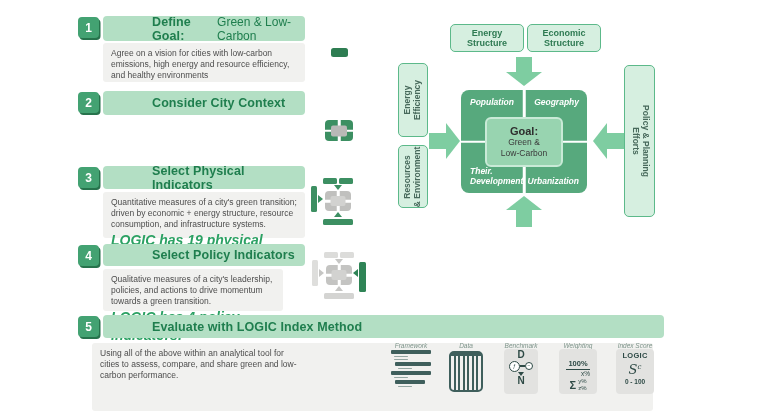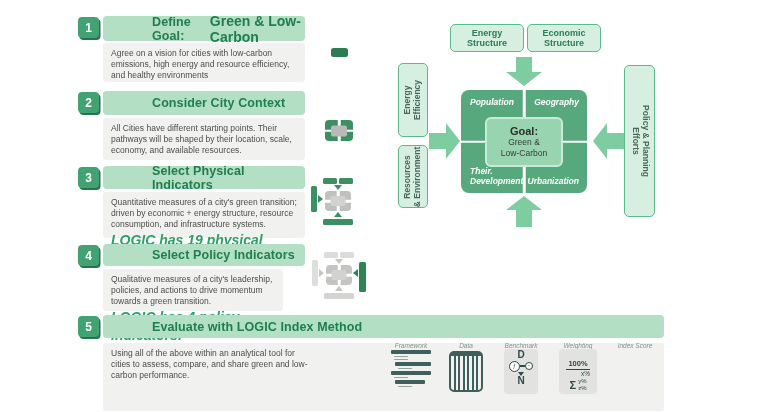--- a/index.html
+++ b/index.html
@@ -6,21 +6,21 @@
   body { background:#fff; font-family:"Liberation Sans", sans-serif; }
   .canvas { position:relative; width:768px; height:412px; background:#ffffff; overflow:hidden; }
 
   
   .badge { position:absolute; width:21px; height:21px; background:#43a272; border-radius:4px;
            box-shadow:1.5px 2px 0 0 #27734c; color:#fff; font-weight:bold; font-size:12px;
            display:flex; align-items:center; justify-content:center; }
   .hdr  { position:absolute; background:#b3dfc4; border-radius:4px; display:flex; align-items:center;
           padding-left:9px; }
   .hdr-title { color:#1f7e4e; font-weight:bold; font-size:12.5px; letter-spacing:.1px;padding-left:40px; }
-  .hdr-sub   { color:#1f7e4e; font-weight:bold; font-size:14px; margin-left:7px; }
+  .hdr-sub   { color:#1f7e4e; font-weight:normal; font-size:12px; margin-left:7px; }
   .bodybox { position:absolute; background:#f1f1ef; border-radius:3px; padding:5px 7px 4px 8px;
              font-size:8.5px; line-height:1.3; color:#4d4d4d; }
   .note { color:#2ba163; font-style:italic; font-weight:bold; font-size:14px; margin-top:1px; }
 
   
   .ic1 { position:absolute; left:331px; top:48px; width:17px; height:9px; background:#2e7d52; border-radius:2.5px; }
   .frame { position:absolute; border-radius:4px; }
   .frame .hx { position:absolute; left:0; right:0; top:50%; height:2.5px; transform:translateY(-50%); background:#fff; }
   .frame .vx { position:absolute; top:0; bottom:0; left:50%; width:2.5px; transform:translateX(-50%); background:#fff; }
   .frame .core { position:absolute; left:50%; top:50%; transform:translate(-50%,-50%); border-radius:2px; }
@@ -81,21 +81,20 @@
   </div>
   <div class="bodybox" style="left:103px; top:43px; width:202px; height:39px;">Agree on a vision for cities with low-carbon emissions, high energy and resource efficiency, and healthy environments</div>
   <div class="ic1"></div>
 
   <div class="badge" style="left:78px; top:92px;">
       <span>2</span>
     </div>
   <div class="hdr" style="left:103px; top:91px; width:202px; height:24px;">
     <span class="hdr-title">Consider City Context</span>
   </div>
-  <div class="bodybox" style="left:103px; top:118px; width:202px; height:42px;">All Cities have different starting points.  Their pathways will be shaped by their location, scale, economy, and available resources.</div>
   <div class="frame" style="left:325px; top:120px; width:28px; height:21px; background:#3c8f62;">
     <div class="hx"></div>
     <div class="vx"></div>
     <div class="core" style="width:16px; height:11px; background:#b9b9b7;"></div>
   </div>
 
   <div class="badge" style="left:78px; top:167px;">
       <span>3</span>
     </div>
   <div class="hdr" style="left:103px; top:166px; width:202px; height:23px;">
@@ -148,21 +147,21 @@
     <div class="tri" style="left:23px; top:36px; border-left:4px solid transparent; border-right:4px solid transparent; border-bottom:5px solid #c6c6c4;"></div>
     <div style="left:12px; top:43px; width:30px; height:6px; background:#d4d4d2; border-radius:1.5px;"></div>
   </div>
 
   <div class="badge" style="left:78px; top:316px;">
       <span>5</span>
     </div>
   <div class="hdr" style="left:103px; top:315px; width:561px; height:23px;">
     <span class="hdr-title">Evaluate with LOGIC Index Method</span>
   </div>
-  <div class="bodybox" style="left:103px; top:343px; width:561px; height:68px;">
+  <div class="bodybox" style="left:92px; top:343px; width:561px; height:68px;">
     <div style="width:200px;">Using all of the above within an analytical tool for cities to assess, compare, and share green and low-carbon performance.</div>
   </div>
 
   <div class="tool-label" style="left:386px; top:342px; width:50px;">Framework</div>
   <div class="tool-label" style="left:441px; top:342px; width:50px;">Data</div>
   <div class="tool-label" style="left:496px; top:342px; width:50px;">Benchmark</div>
   <div class="tool-label" style="left:553px; top:342px; width:50px;">Weighting</div>
   <div class="tool-label" style="left:610px; top:342px; width:50px;">Index Score</div>
 
   <div style="position:absolute; left:391px; top:350px; width:40px;">
@@ -195,20 +194,25 @@
     <div style="font-size:6.5px; text-align:right; padding-right:3px;">x%</div>
     <div style="display:flex; align-items:center; justify-content:center; margin-top:1px;">
       <span style="font-size:11px; font-weight:bold;">Σ</span>
       <span style="display:inline-flex; flex-direction:column; margin-left:2px; font-size:6px; line-height:1.1; text-align:left;">
         <span>y%</span>
         <span>z%</span>
       </span>
     </div>
   </div>
 
+  <div class="tile" style="left:616px; top:349px; width:38px; height:45px; padding-top:2px;">
+    <div style="font-weight:bold; font-size:7.5px; letter-spacing:.3px;">LOGIC</div>
+    <div style="font-family:'DejaVu Serif', serif; font-style:italic; font-size:13px; line-height:15px;"><span>S</span><sup style="font-size:7px;">c</sup></div>
+    <div style="font-weight:bold; font-size:6.5px; margin-top:1px;">0 - 100</div>
+  </div>
 
   <div class="lightbox" style="left:450px; top:24px; width:74px; height:28px;">
     <span><span>Energy</span><br><span>Structure</span></span>
   </div>
   <div class="lightbox" style="left:527px; top:24px; width:74px; height:28px;">
     <span><span>Economic</span><br><span>Structure</span></span>
   </div>
 
   <div class="arr">
     <div class="shaft" style="left:516px; top:57px; width:16px; height:16px;"></div>

